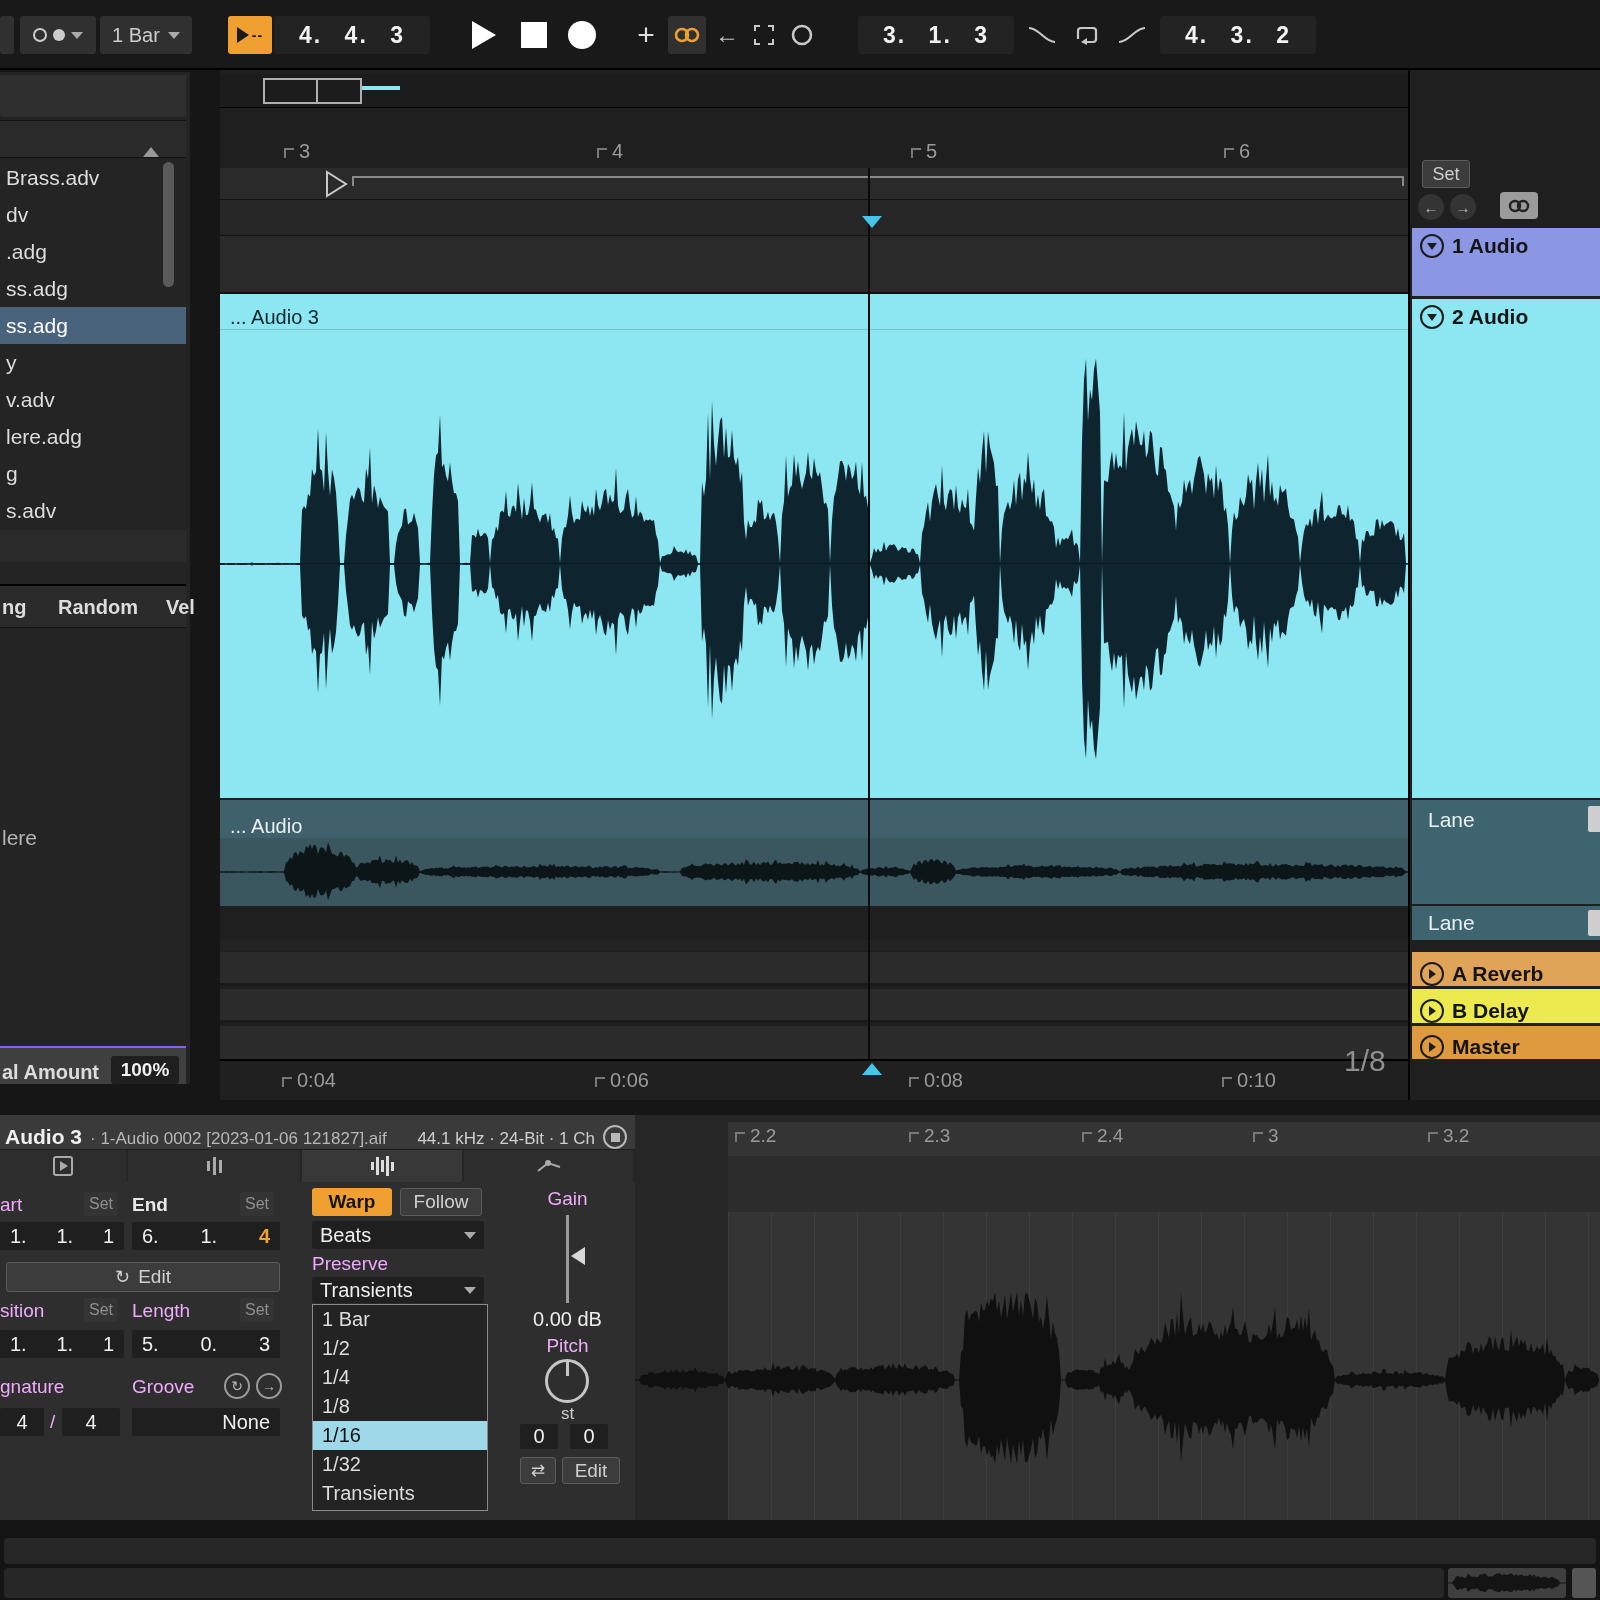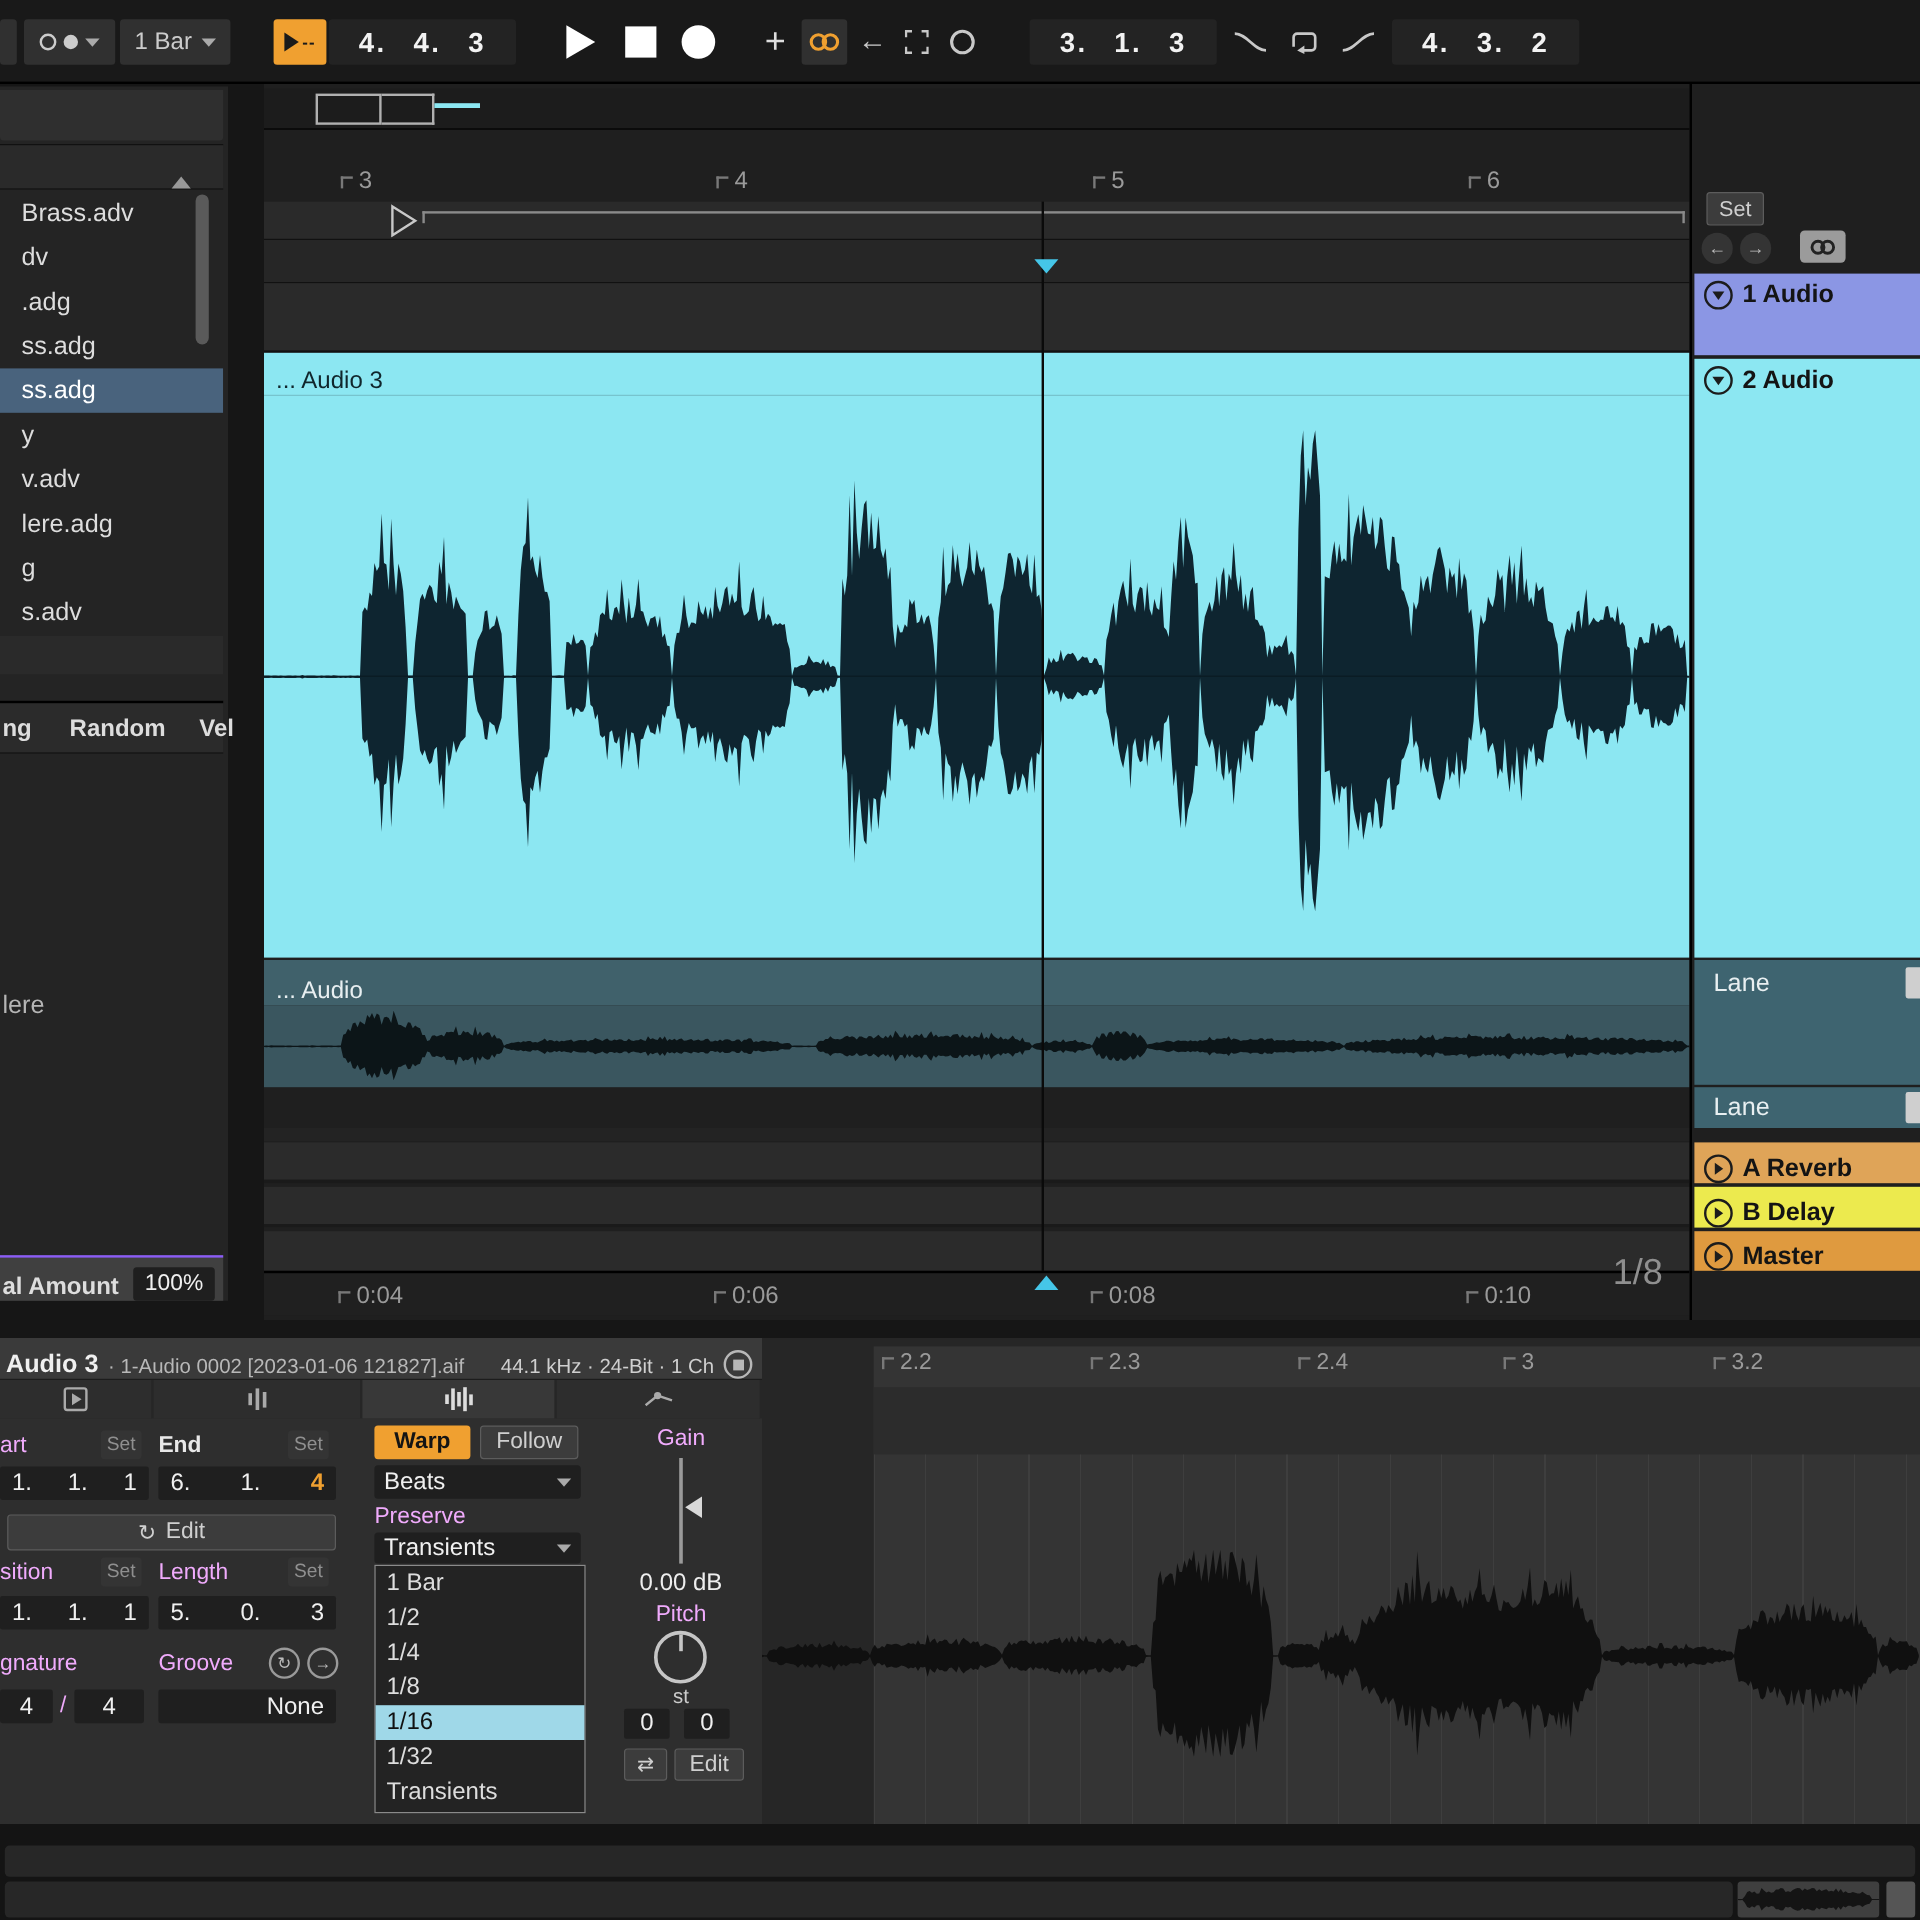--- a/index.html
+++ b/index.html
@@ -17,21 +17,21 @@
 .chev-down{width:0;height:0;border-left:6px solid transparent;border-right:6px solid transparent;border-top:7px solid #aaa}
 .gridc{background-image:repeating-linear-gradient(90deg, rgba(0,0,0,0.10) 0 1px, transparent 1px 39px)}
 .gridd{background-image:repeating-linear-gradient(90deg, rgba(255,255,255,0.045) 0 1px, transparent 1px 39px)}
 .gride{background-image:repeating-linear-gradient(90deg, rgba(255,255,255,0.05) 0 1px, transparent 1px 43px)}
 .fold{width:24px;height:24px;border:2.5px solid #1c1c1c;border-radius:50%;display:flex;align-items:center;justify-content:center;flex:none}
 .fold::after{content:"";width:0;height:0;border-left:5px solid transparent;border-right:5px solid transparent;border-top:7px solid #1c1c1c}
 .foldr::after{border:none;width:0;height:0;border-top:5px solid transparent;border-bottom:5px solid transparent;border-left:7px solid #1c1c1c;content:""}
 .trackname{font-size:21px;font-weight:700;color:#141414;margin-left:8px}
 .menu-item{height:29px;display:flex;align-items:center;padding-left:9px;color:#ddd;font-size:20px}
 .menu-item.selected{background:#9fd8e8;color:#111}
-.browser-item{height:37px;display:flex;align-items:center;padding-left:18px;font-size:21px;color:#ddd}
+.browser-item{height:37px;display:flex;align-items:center;padding-left:6px;font-size:21px;color:#ddd}
 .browser-item.selected{background:#49637d;color:#fff}
 .sel{background:#1f1f1f;border-radius:3px;color:#f0f0f0;font-size:20px;display:flex;align-items:center;justify-content:space-between;padding:0 8px}
 .ctr{display:flex;align-items:center;justify-content:center}
 </style>
 </head>
 <body>
 
 <div id="app">
 
   <div class="abs" style="left:0;top:0;width:1600px;height:70px;background:#191919;border-bottom:2px solid #000">
@@ -137,21 +137,21 @@
     <div class="abs" style="left:163px;top:90px;width:11px;height:125px;background:#5a5a5a;border-radius:6px"></div>
     <div class="abs" style="left:0;top:458px;width:186px;height:32px;background:#2a2a2a"></div>
     <div class="abs" style="left:0;top:512px;width:186px;height:44px;background:#2b2b2b;border-top:2px solid #000;border-bottom:1px solid #111">
       <span class="abs" style="left:2px;top:10px;font-size:20px;font-weight:700;color:#ddd">ng</span>
       <span class="abs" style="left:58px;top:10px;font-size:20px;font-weight:700;color:#ddd">Random</span>
       <span class="abs" style="left:166px;top:10px;font-size:20px;font-weight:700;color:#ddd">Vel</span>
     </div>
     <span class="abs" style="left:2px;top:754px;font-size:21px;color:#b5b5b5">lere</span>
     <div class="abs flex" style="left:0;top:974px;width:186px;height:38px;background:#404040;border-top:2px solid #8b5cf6">
       <span style="margin-left:2px;font-size:20px;color:#ddd;font-weight:700">al Amount</span>
-      <span class="ctr" style="margin-left:12px;width:68px;height:28px;background:#1f1f1f;border-radius:3px;color:#f0f0f0;font-size:19px;font-weight:400">100%</span>
+      <span class="ctr" style="margin-left:12px;width:68px;height:28px;background:#1f1f1f;border-radius:3px;color:#f0f0f0;font-size:19px;font-weight:700">100%</span>
     </div>
   </div>
 
   <div class="abs" style="left:220px;top:70px;width:1188px;height:1030px;background:#1f1f1f">
 
     <div class="abs" style="left:0;top:4px;width:1188px;height:34px;background:#1c1c1c;border-bottom:1px solid #000">
       <div class="abs" style="left:43px;top:4px;width:55px;height:26px;border:2px solid #b0b0b0"></div>
       <div class="abs" style="left:98px;top:4px;width:44px;height:26px;border:2px solid #b0b0b0;border-left:none"></div>
       <div class="abs" style="left:142px;top:12px;width:38px;height:4px;background:#8ce7f2"></div>
     </div>

